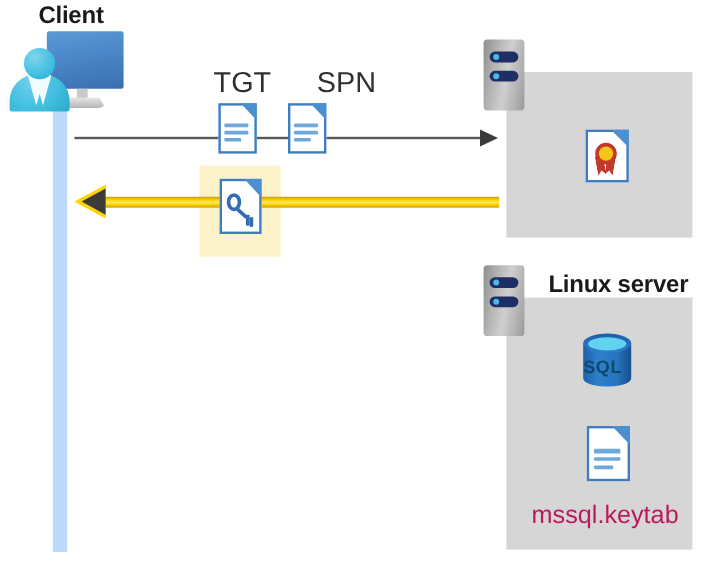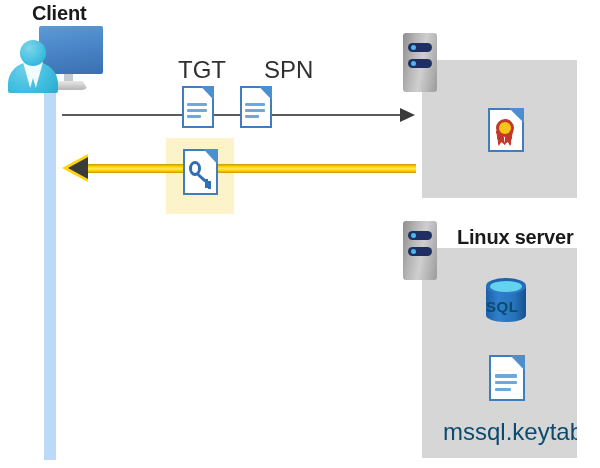--- a/index.html
+++ b/index.html
@@ -7,21 +7,21 @@
     width:600px;height:468px;
     font-family:"Liberation Sans", sans-serif;
     -webkit-font-smoothing:antialiased;
   }
   #stage{position:relative;width:577px;height:468px;overflow:hidden;background:#fff;}
 
   
   .lbl{position:absolute;color:#1a1a1a;white-space:pre;}
   .title-bold{font-weight:bold;font-size:20px;line-height:23px;letter-spacing:-0.2px;}
   .tag{font-size:24px;color:#303030;font-weight:normal;}
-  .filename{font-size:24px;color:#0c4a6e;}
+  .filename{font-size:21px;color:#be185d;}
 
   
   #lifeline{position:absolute;left:44px;top:62px;width:12px;height:398px;background:#bcd9f7;}
 
   
   #client-icon{position:absolute;left:6px;top:26px;width:98px;height:66px;}
   .monitor-screen{position:absolute;left:33px;top:0px;width:64px;height:48px;border-radius:2px;
     background:linear-gradient(170deg,#5b9bd5 0%,#4a86c8 45%,#3a6fb0 100%);}
   .monitor-neck{position:absolute;left:58px;top:48px;width:9px;height:9px;background:#c9c9c9;}
   .monitor-base{position:absolute;left:44px;top:55px;width:38px;height:9px;border-radius:0 0 6px 6px;

